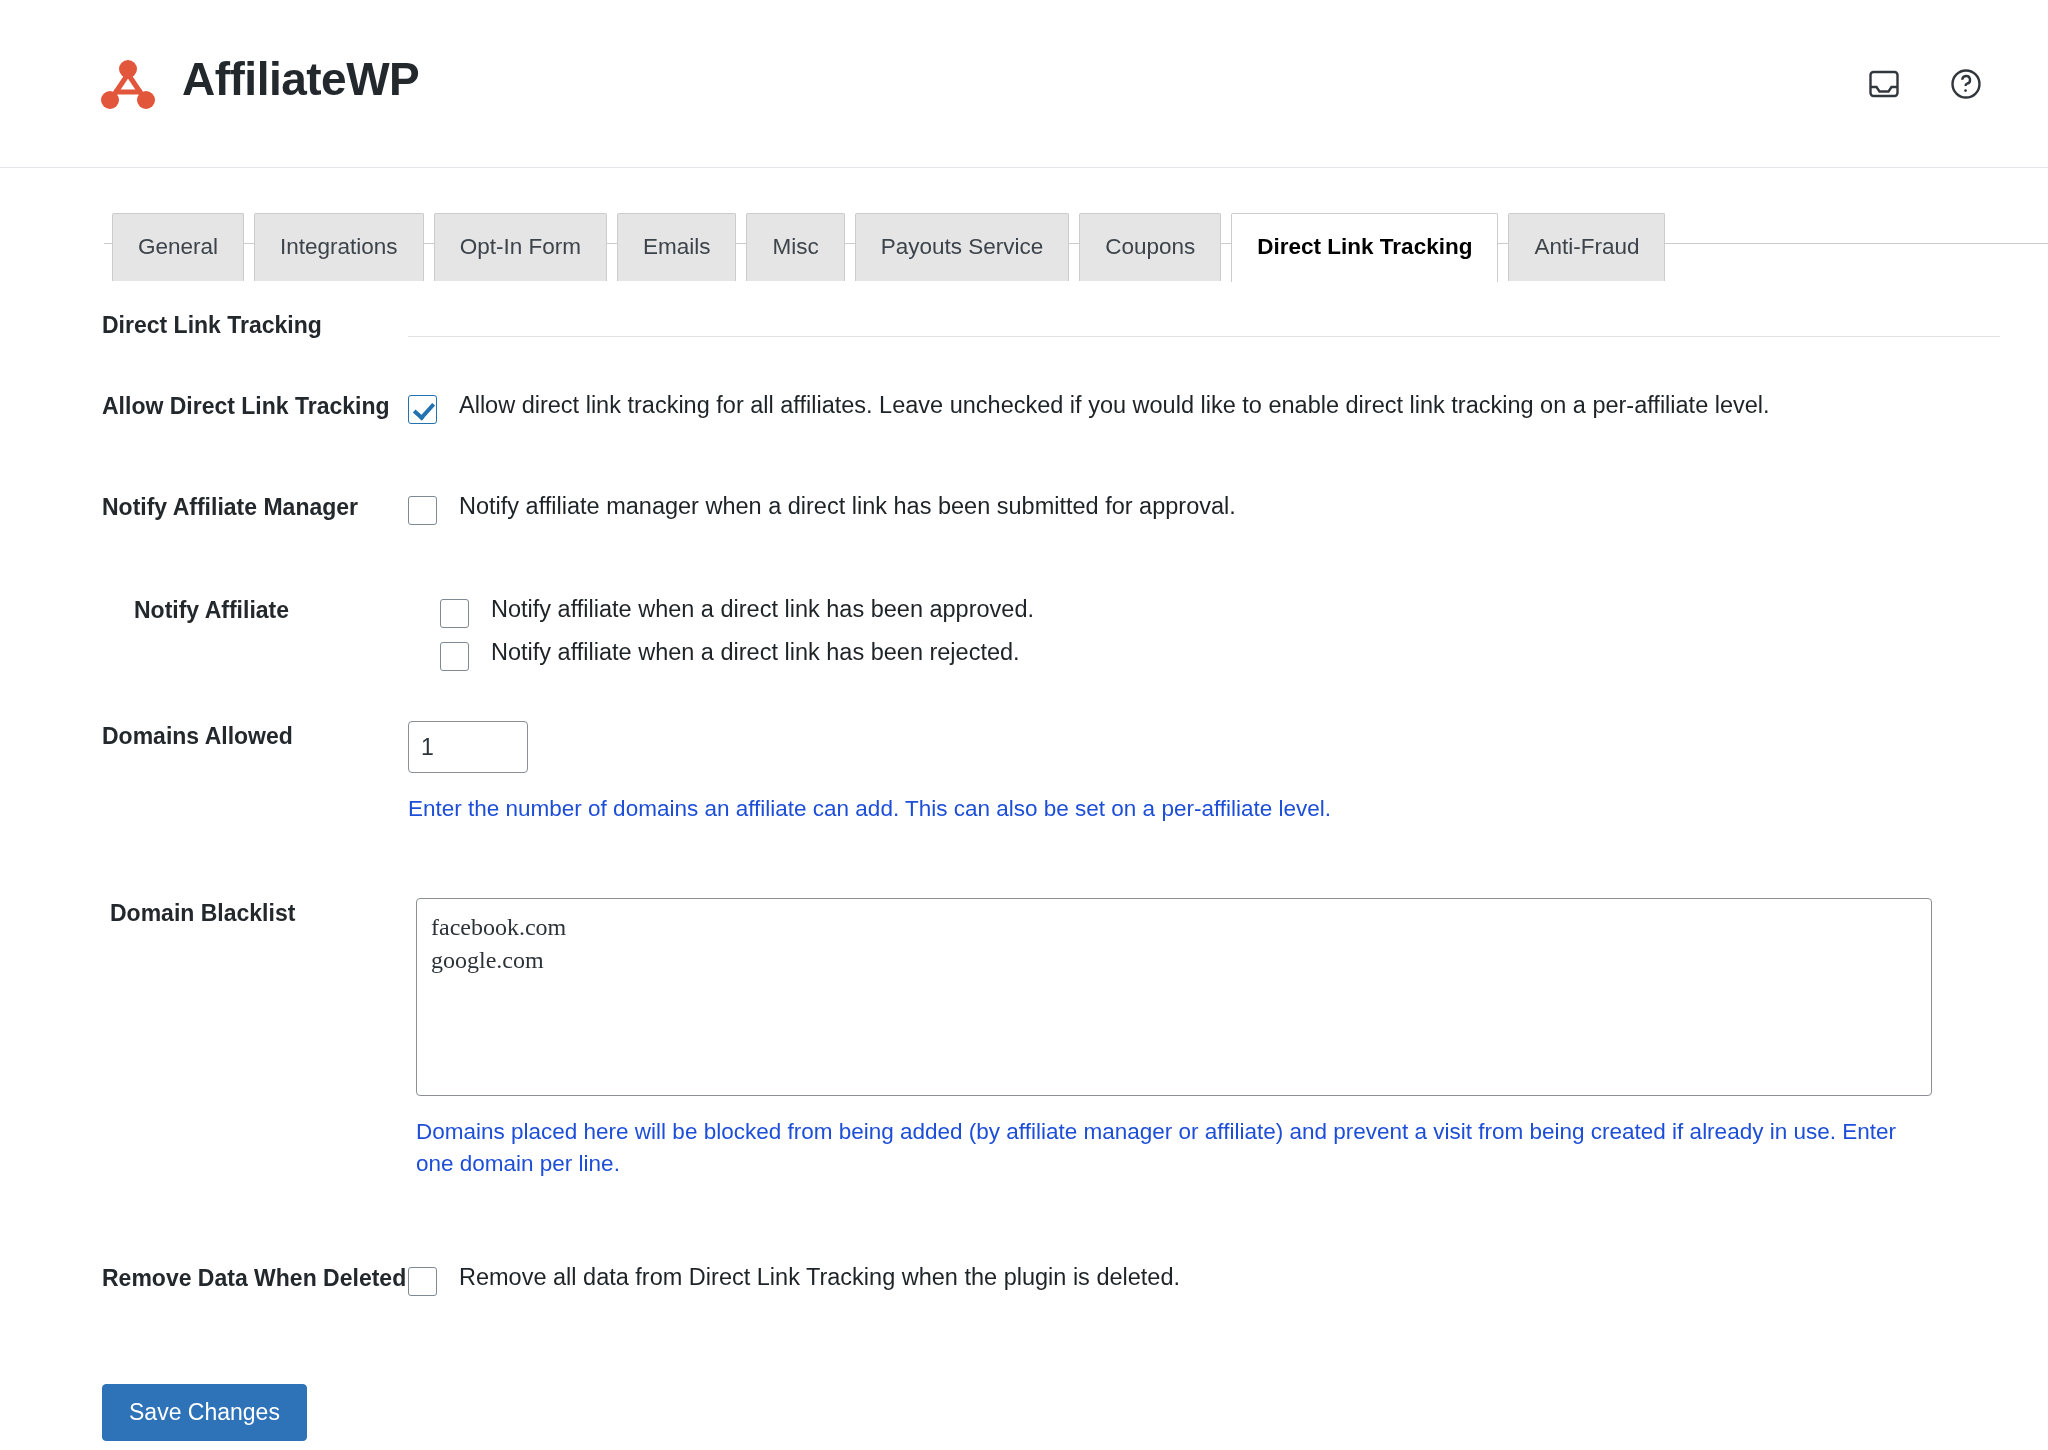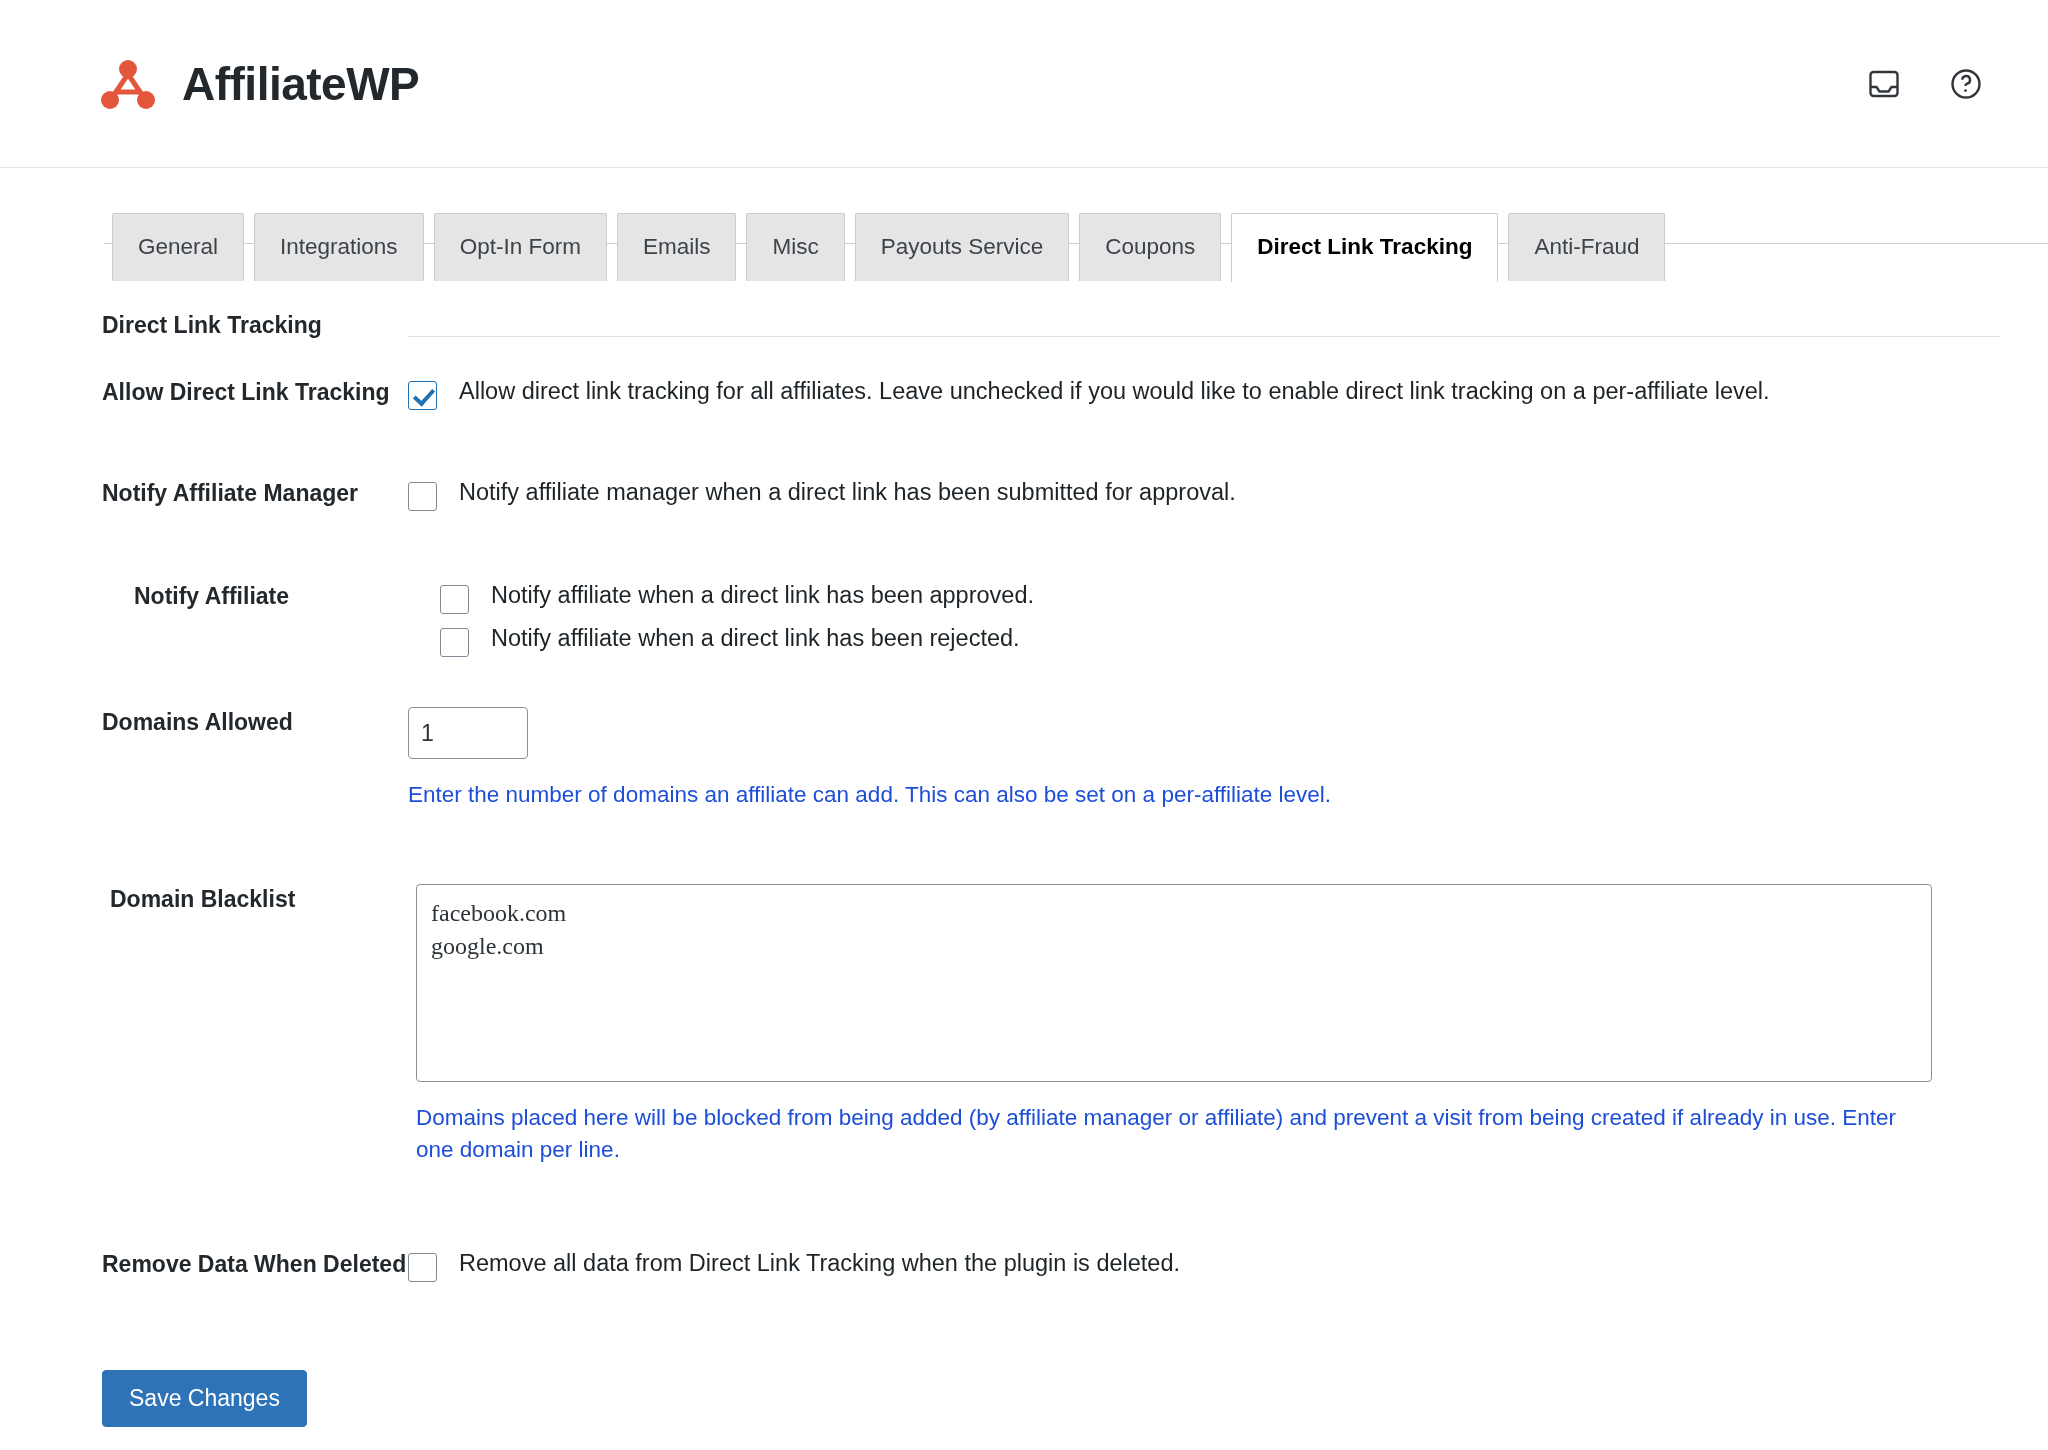--- a/index.html
+++ b/index.html
@@ -26,21 +26,21 @@
     height: 168px;
     border-bottom: 1px solid #e2e4e7;
     display: flex;
     align-items: center;
     justify-content: space-between;
     padding: 0 62px 0 96px;
     box-sizing: border-box;
   }
   .brand {
     display: flex;
-    align-items: center;
+    align-items: flex-start;
     gap: 22px;
   }
   .brand-logo {
     width: 64px;
     height: 64px;
     flex: 0 0 auto;
   }
   .brand-name {
     font-size: 46px;
     font-weight: bold;
@@ -175,21 +175,21 @@
     border: solid #2271b1;
     border-width: 0 4px 4px 0;
     transform: rotate(42deg);
   }
   .check-text {
     font-size: 23.5px;
     line-height: 1.25;
     color: #1d2327;
   }
 
-  .row-allow { margin-top: 36px; }
+  .row-allow { margin-top: 50px; }
   .row-notify-manager { margin-top: 58px; }
   .row-notify-affiliate { margin-top: 60px; padding-left: 32px; }
   .row-domains { margin-top: 40px; }
   .row-blacklist { margin-top: 72px; margin-left: 8px; }
   .row-remove { margin-top: 82px; }
 
   .num-input {
     width: 120px;
     height: 52px;
     box-sizing: border-box;

